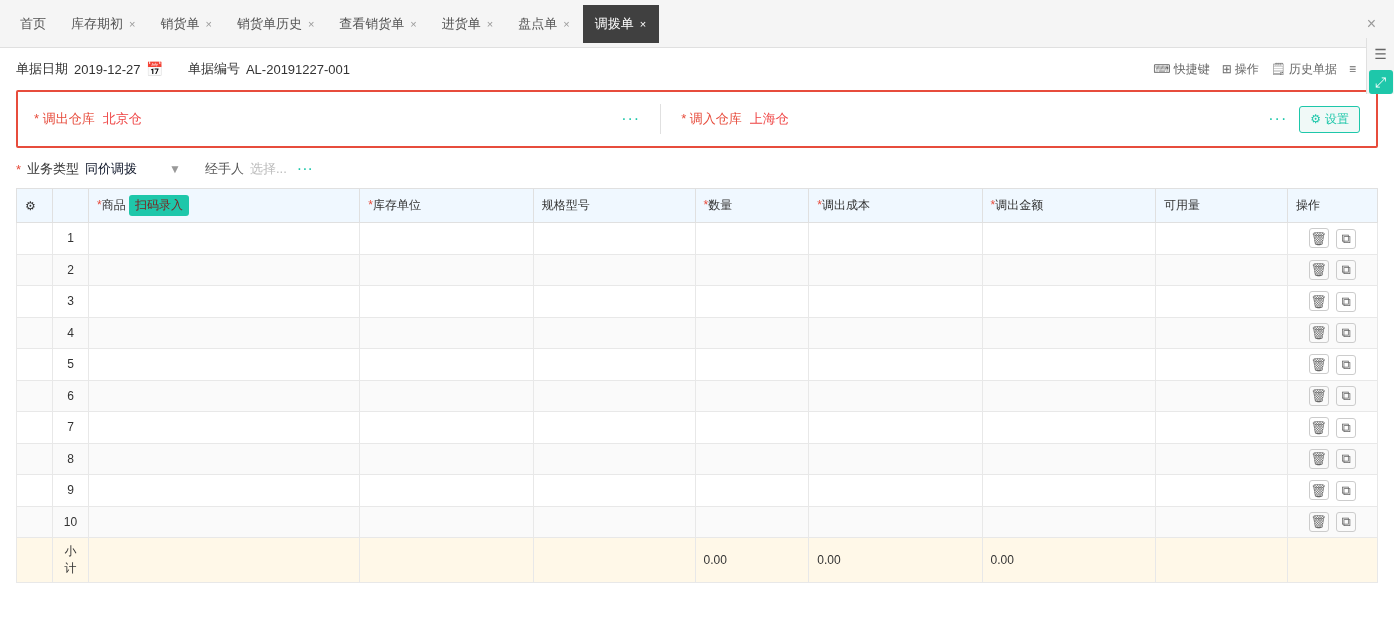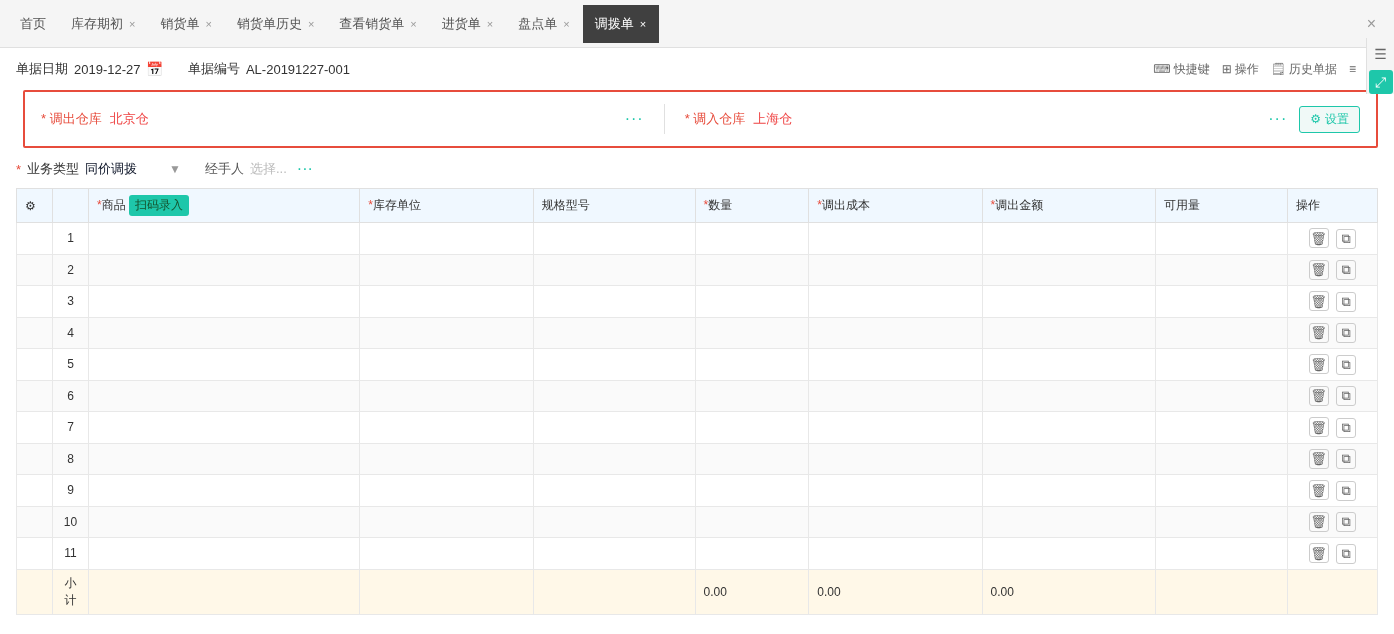--- a/index.html
+++ b/index.html
@@ -71,21 +71,20 @@
 
     
     .warehouse-section {
       border: 2px solid #e74c3c;
       padding: 12px 16px;
       margin-bottom: 12px;
       display: flex; align-items: center;
       gap: 0;
       background: #fff;
       border-radius: 2px;
-      margin-left: 7px;
     }
     .wh-field {
       display: flex; align-items: center; gap: 8px;
       flex: 1;
     }
     .wh-label { color: #e74c3c; font-size: 13px; }
     .wh-label span.star { color: #e74c3c; }
     .wh-value { color: #ef4444; font-weight: 500; font-size: 13px; }
     .wh-dots { color: #1ec7aa; cursor: pointer; font-size: 16px; letter-spacing: 1px; margin-left: auto; }
     .wh-divider { width: 1px; background: #e0e0e0; height: 30px; margin: 0 20px; }
@@ -152,21 +151,21 @@
     }
     .data-table tr:nth-child(even) td { background: #fafafa; }
     .data-table tr.subtotal td {
       background: #fff8e8;
       font-weight: normal;
     }
     .td-num { text-align: center; color: #666; }
 
     .scan-btn {
       background: #1ec7aa;
-      color: #14532d;
+      color: #7f1d1d;
       border: none;
       border-radius: 3px;
       padding: 2px 6px;
       font-size: 12px;
       cursor: pointer;
     }
 
     .th-gear {
       width: 36px; text-align: center; cursor: pointer;
     }
@@ -484,35 +483,20 @@
       <td></td>
       <td></td>
       <td></td>
       <td></td>
       <td></td>
       <td class="td-ops">
         <span class="op-icon">🗑</span>
         <span class="op-icon">⧉</span>
       </td>
     </tr>
-          <tr>
-      <td></td>
-      <td class="td-num">11</td>
-      <td></td>
-      <td></td>
-      <td></td>
-      <td></td>
-      <td></td>
-      <td></td>
-      <td></td>
-      <td class="td-ops">
-        <span class="op-icon">🗑</span>
-        <span class="op-icon">⧉</span>
-      </td>
-    </tr>
         </tbody>
       <tfoot>
         <tr class="subtotal">
           <td></td>
           <td class="td-num">小计</td>
           <td></td>
           <td></td>
           <td></td>
           <td>0.00</td>
           <td>0.00</td>

